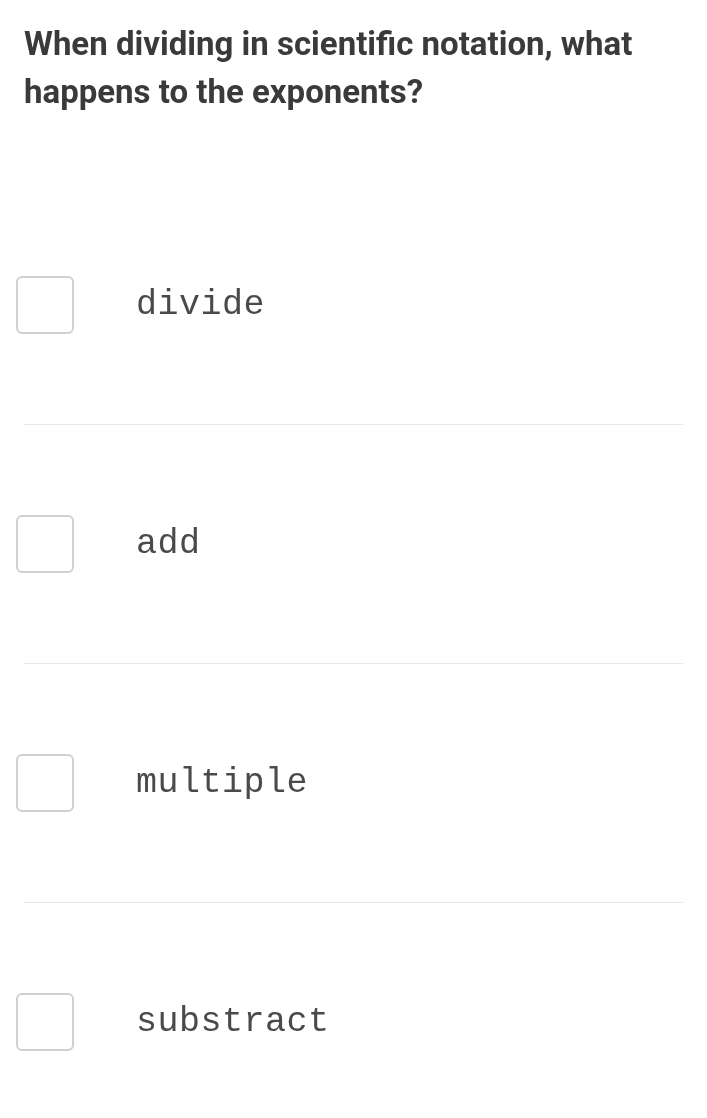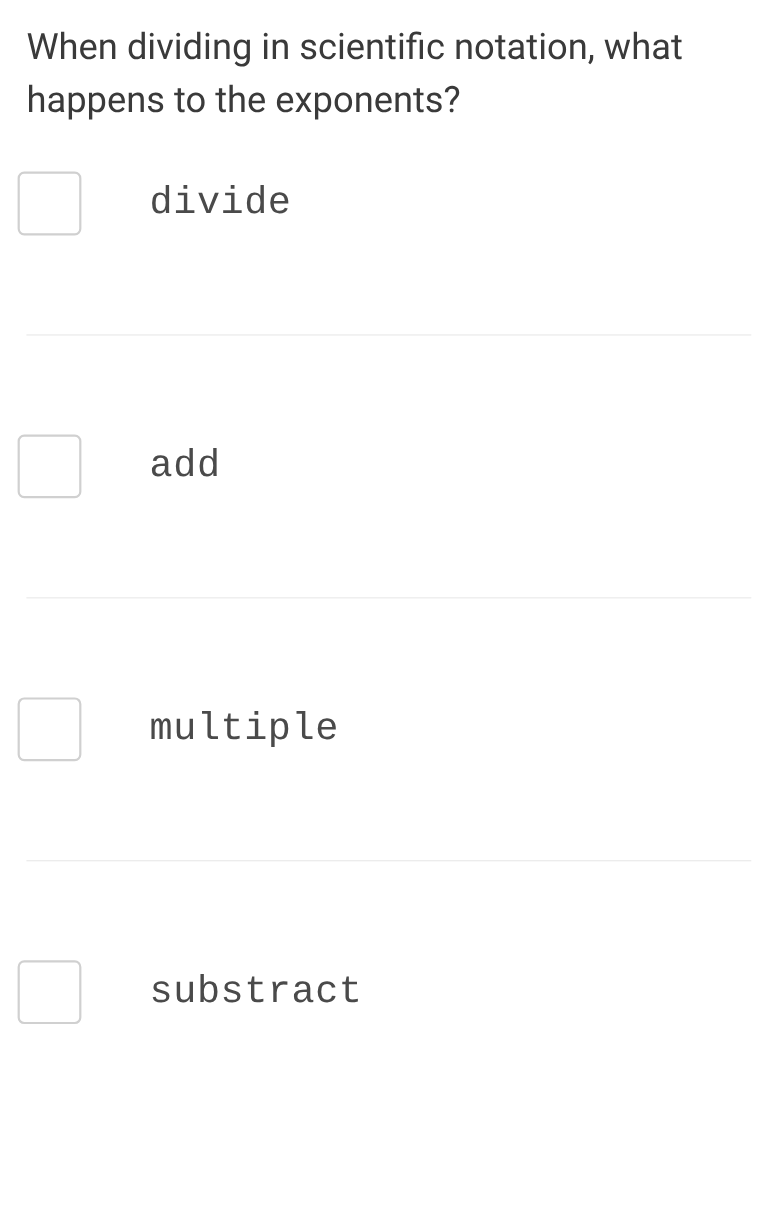--- a/index.html
+++ b/index.html
@@ -13,21 +13,22 @@
       width: 707px;
       color: #333;
     }
     .question-container {
       padding: 20px 24px 0 24px;
     }
     .question-text {
       font-size: 33px;
       line-height: 1.45;
       color: #3a3a3a;
-      font-weight: 400;
+      font-weight: 700;
+      margin-bottom: 120px;
     }
     .options-list {
       display: flex;
       flex-direction: column;
     }
     .option-row {
       display: flex;
       align-items: center;
       padding: 90px 0;
       border-bottom: 1px solid #e8e8e8;

